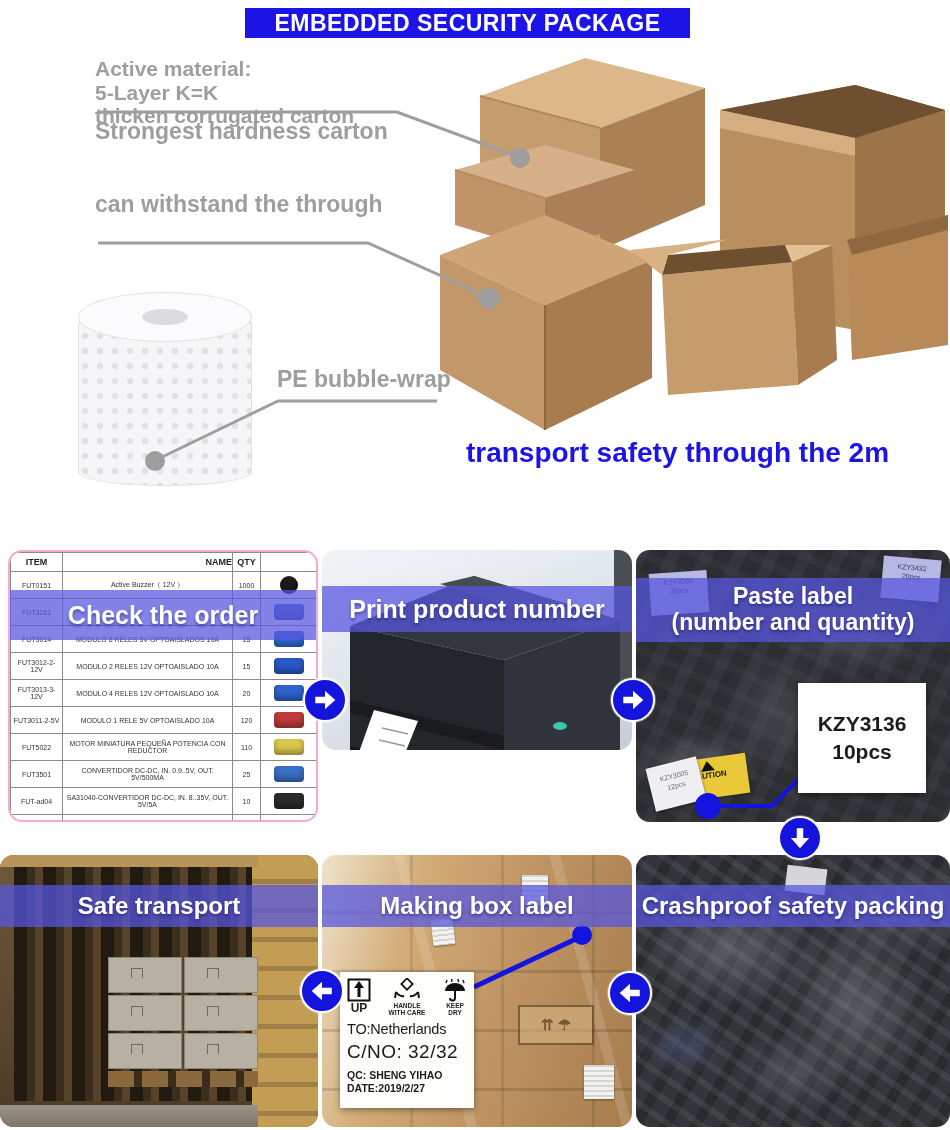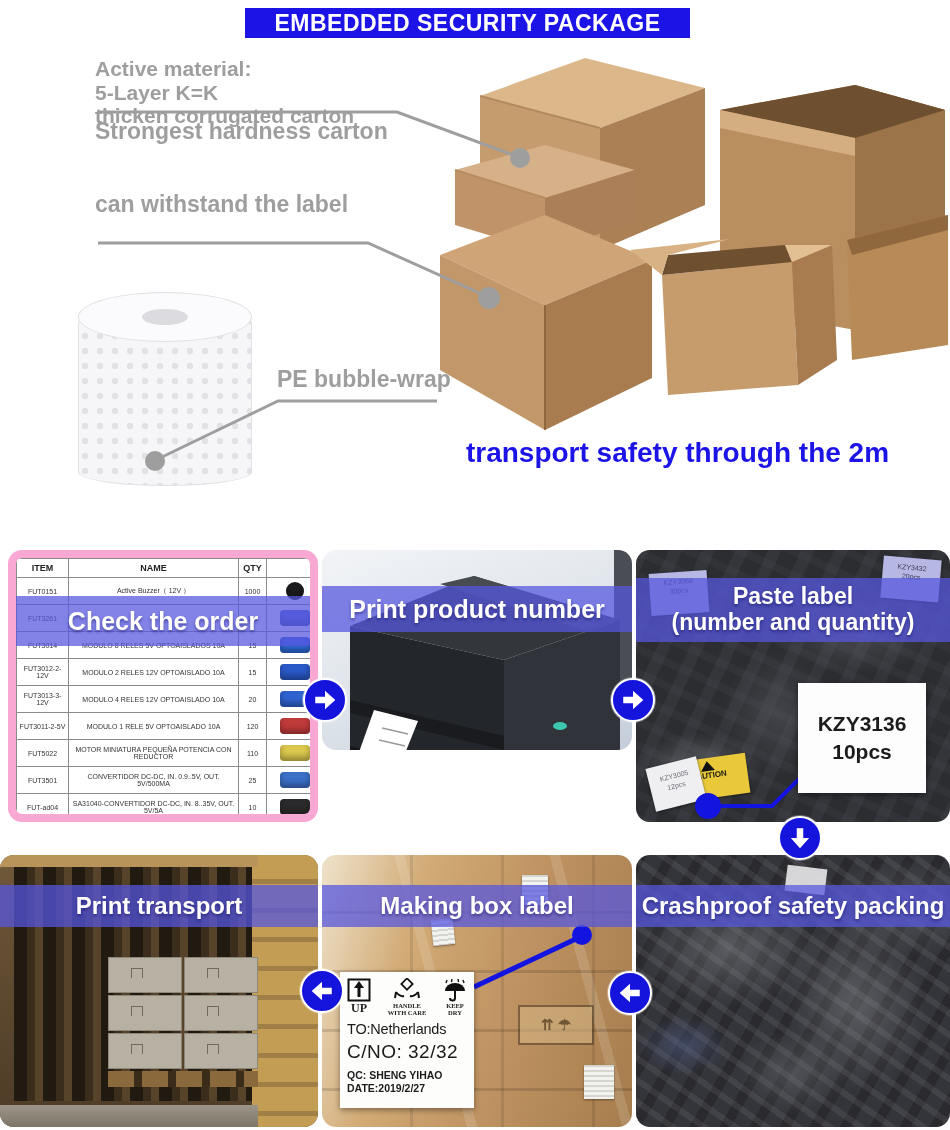--- a/index.html
+++ b/index.html
@@ -35,21 +35,21 @@
   
   .boxes-illu{position:absolute;left:400px;top:46px;width:550px;height:400px;}
 
   
   .panel{position:absolute;border-radius:14px;overflow:hidden;}
   .step-banner{position:absolute;left:0;right:0;background:var(--overlay);color:#fff;font-weight:bold;
     display:flex;flex-direction:column;align-items:center;justify-content:center;z-index:6;
     text-shadow:0 2px 3px rgba(10,10,90,.45);line-height:1.12;}
 
   
-  .p-order{left:8px;top:550px;width:310px;height:272px;background:#fff;border:8px solid #f9a8d4;}
+  .p-order{left:8px;top:550px;width:310px;height:272px;background:#fff;border:2px solid #f9a8d4;}
   table.order{width:100%;border-collapse:collapse;table-layout:fixed;}
   table.order th{font-size:9px;font-weight:bold;color:#222;border:1px solid #8a8a8a;height:19px;}
   table.order td{font-size:7px;color:#333;border:1px solid #8a8a8a;height:27px;text-align:center;padding:0 2px;overflow:hidden;}
   td.c-item{font-size:7.5px;}
   td.c-qty{font-size:8px;}
   .row-icon{margin:0 auto;width:30px;height:16px;border-radius:4px;box-shadow:inset 0 -4px 6px rgba(0,0,0,.35);}
   .row-icon.circle{width:18px;height:18px;border-radius:50%;}
 
   
   .p-print{left:322px;top:550px;width:310px;height:200px;background:linear-gradient(160deg,#f2f4f7 0%,#dde3ea 55%,#c3cdd9 100%);}
@@ -98,21 +98,21 @@
       repeating-linear-gradient(90deg,transparent 0 88px,#00000018 88px 91px),
       repeating-linear-gradient(75deg,transparent 0 140px,#ffffff22 140px 150px);}
   .stamp{position:absolute;border:2px solid #4a3a22;opacity:.55;display:flex;align-items:center;justify-content:center;
     color:#3a2d18;font-weight:bold;background:#d8b887;}
   .chiplabel{position:absolute;background:#f2f2ee;box-shadow:0 1px 2px rgba(0,0,0,.4);
     background-image:repeating-linear-gradient(180deg,#9a9a9a55 0 2px,transparent 2px 5px);}
   .ship-card{position:absolute;left:18px;top:117px;width:134px;height:136px;background:#fdfdfc;z-index:5;
     box-shadow:0 2px 6px rgba(0,0,0,.4);padding:6px 7px 0;color:#1b1b1b;}
   .ship-icons{display:flex;justify-content:space-between;align-items:flex-start;height:40px;}
   .ship-ico{display:flex;flex-direction:column;align-items:center;font-weight:bold;color:#222;}
-  .ship-ico .cap{font-size:6.5px;line-height:1.15;text-align:left;font-family:Liberation Serif, serif;}
+  .ship-ico .cap{font-size:6.5px;line-height:1.15;text-align:left;}
   .ship-ico .cap.up{font-size:12px;}
   .ship-to{font-size:14.5px;margin-top:3px;letter-spacing:-0.2px;}
   .ship-cno{font-size:19px;margin-top:4px;letter-spacing:.5px;}
   .ship-qc{font-size:10.5px;font-weight:bold;margin-top:6px;}
   .ship-date{font-size:10.5px;font-weight:bold;margin-top:1px;}
 
   
   .p-crash{left:636px;top:855px;width:314px;height:272px;background:#34353a;}
   .p-crash .texture{position:absolute;inset:0;
     background:
@@ -179,42 +179,42 @@
   <div class="hole"></div>
 </div>
 
 <div class="callout c-material">
   <div>Active material:</div>
   <div>5-Layer K=K</div>
   <div>thicken corrugated carton</div>
 </div>
 <div class="callout c-hardness">Strongest hardness carton</div>
 <div class="callout c-impact">
-  <div>can withstand the label</div>
+  <div>can withstand the through</div>
 </div>
 <div class="callout c-bubble">PE bubble-wrap</div>
 <div class="c-transport">
   <div>transport safety through the 2m</div>
 </div>
 
 <svg class="lines" width="950" height="548">
   <polyline points="98,112 397,112 516,156" fill="none" stroke="#9e9e9e" stroke-width="3"></polyline>
   <circle cx="520" cy="158" r="10" fill="#9e9e9e"></circle>
   <polyline points="98,243 368,243 486,296" fill="none" stroke="#9e9e9e" stroke-width="3"></polyline>
   <circle cx="489" cy="298" r="11" fill="#9e9e9e"></circle>
   <polyline points="437,401 278,401 160,458" fill="none" stroke="#9e9e9e" stroke-width="3"></polyline>
   <circle cx="155" cy="461" r="10" fill="#9e9e9e"></circle>
 </svg>
 
 <div class="panel p-order">
   <table class="order">
     <thead>
         <tr>
           <th style="width: 52px;">ITEM</th>
-          <th style="width: 170px;">NAME</th>
+          <th style="width: 170px; text-align: right;">NAME</th>
           <th style="width: 28px;">QTY</th>
           <th style="width: 56px;"></th>
         </tr>
       </thead>
     <tbody>
         <tr>
           <td class="c-item">FUT0151</td>
           <td>Active Buzzer（ 12V ）</td>
           <td class="c-qty">1000</td>
           <td>
@@ -365,21 +365,21 @@
         <div class="bx"></div>
       <div class="bx"></div>
         <div class="bx"></div>
       <div class="bx"></div>
         <div class="bx"></div>
     </div>
     <div class="pallet-wood"></div>
   </div>
   <div class="floor"></div>
   <div class="step-banner" style="top:30px;height:42px;font-size:24px;">
-    <span>Print transport</span>
+    <span>Safe transport</span>
   </div>
 </div>
 
 <div class="panel p-label">
   <div class="seams"></div>
   <div class="stamp" style="left:196px;top:150px;width:76px;height:40px;font-size:15px;">⇈ ☂</div>
   <div class="chiplabel" style="left:200px;top:20px;width:26px;height:30px;"></div>
   <div class="chiplabel" style="left:110px;top:64px;width:22px;height:26px;transform:rotate(-6deg);"></div>
   <div class="chiplabel" style="left:262px;top:210px;width:30px;height:34px;"></div>
   <div class="ship-card">

